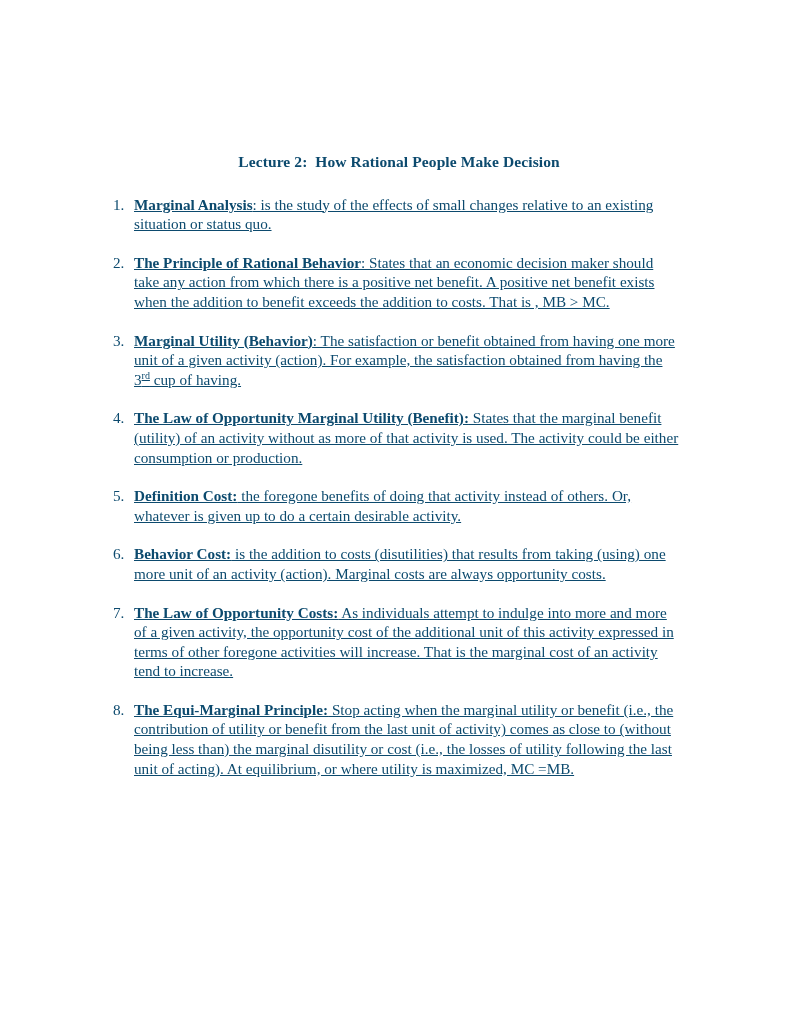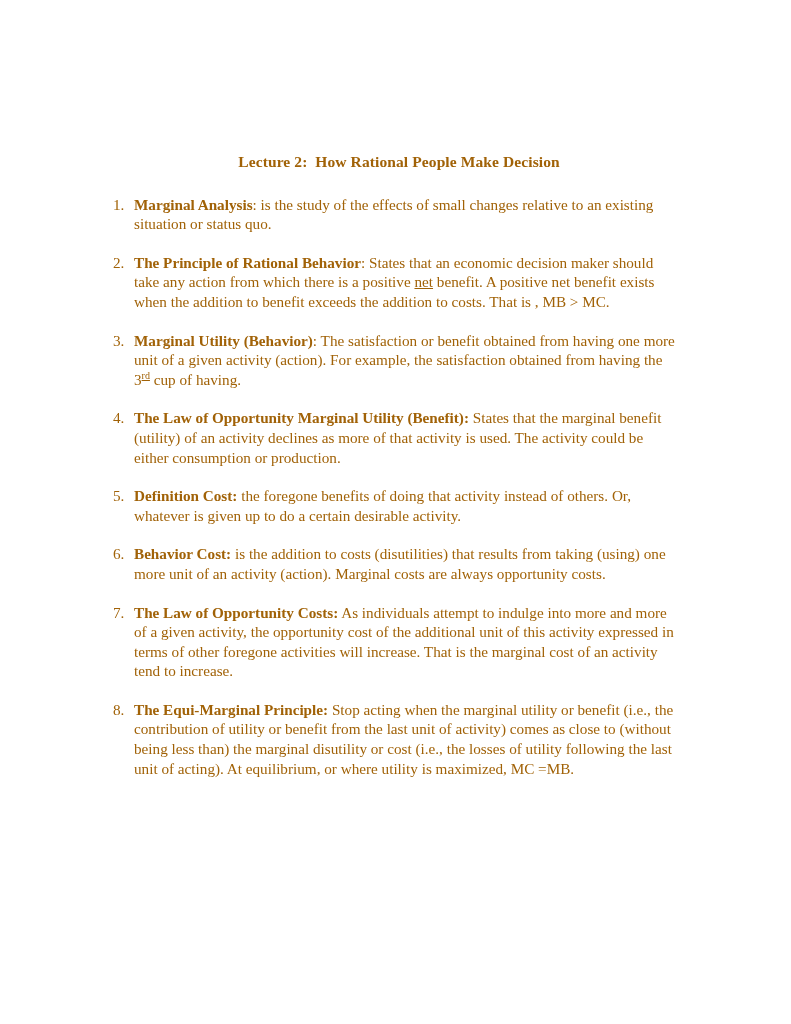--- a/index.html
+++ b/index.html
@@ -9,21 +9,21 @@
     background: #ffffff;
   }
 
   .page {
     position: relative;
     width: 791px;
     height: 1024px;
     background: #ffffff;
     overflow: hidden;
     font-family: "Liberation Serif", "DejaVu Serif", serif;
-    color: #a16207;
+    color: #0c4a6e;
     -webkit-font-smoothing: antialiased;
   }
 
   .doc-body {
     position: absolute;
     left: 113px;
     top: 152px;
     width: 566px;
   }
 
@@ -66,20 +66,21 @@
     left: 0;
     top: 0;
     width: 17px;
     text-align: left;
     font-size: 15.2px;
     line-height: 19.6px;
   }
 
   .item-text {
     display: block;
+    text-decoration: underline;
   }
 
   .term {
     font-weight: bold;
   }
 
   .u {
     text-decoration: underline;
   }
 
@@ -109,21 +110,21 @@
         <li class="item">
           <span class="item-number">2.</span>
           <span class="item-text"><span class="term">The Principle of Rational Behavior</span><span>:  States that an economic decision maker should take any action from which there is a positive </span><span class="u">net</span><span> benefit.  A positive net benefit exists when the addition to benefit exceeds the addition to costs.  That is , MB &gt; MC.</span></span>
         </li>
         <li class="item">
           <span class="item-number">3.</span>
           <span class="item-text"><span class="term">Marginal Utility (Behavior)</span><span>:  The satisfaction or benefit obtained from having one more unit of a given activity (action).  For example, the satisfaction obtained from having the 3</span><sup class="ord">rd</sup><span> cup of having.</span></span>
         </li>
         <li class="item">
           <span class="item-number">4.</span>
-          <span class="item-text"><span class="term">The Law of Opportunity Marginal Utility (Benefit):</span><span>  States that the marginal benefit (utility) of an activity declines as more of that activity is used.  The activity could be either consumption or production.</span></span>
+          <span class="item-text"><span class="term">The Law of Opportunity Marginal Utility (Benefit):</span><span>  States that the marginal benefit (utility) of an activity without as more of that activity is used.  The activity could be either consumption or production.</span></span>
         </li>
         <li class="item">
           <span class="item-number">5.</span>
           <span class="item-text"><span class="term">Definition Cost:</span><span>  the foregone benefits of doing that activity instead of others.  Or, whatever is given up to do a certain desirable activity.</span></span>
         </li>
         <li class="item">
           <span class="item-number">6.</span>
           <span class="item-text"><span class="term">Behavior Cost:</span><span>  is the addition to costs (disutilities) that results from taking (using) one more unit of an activity (action).  Marginal costs are always opportunity costs.</span></span>
         </li>
         <li class="item">

